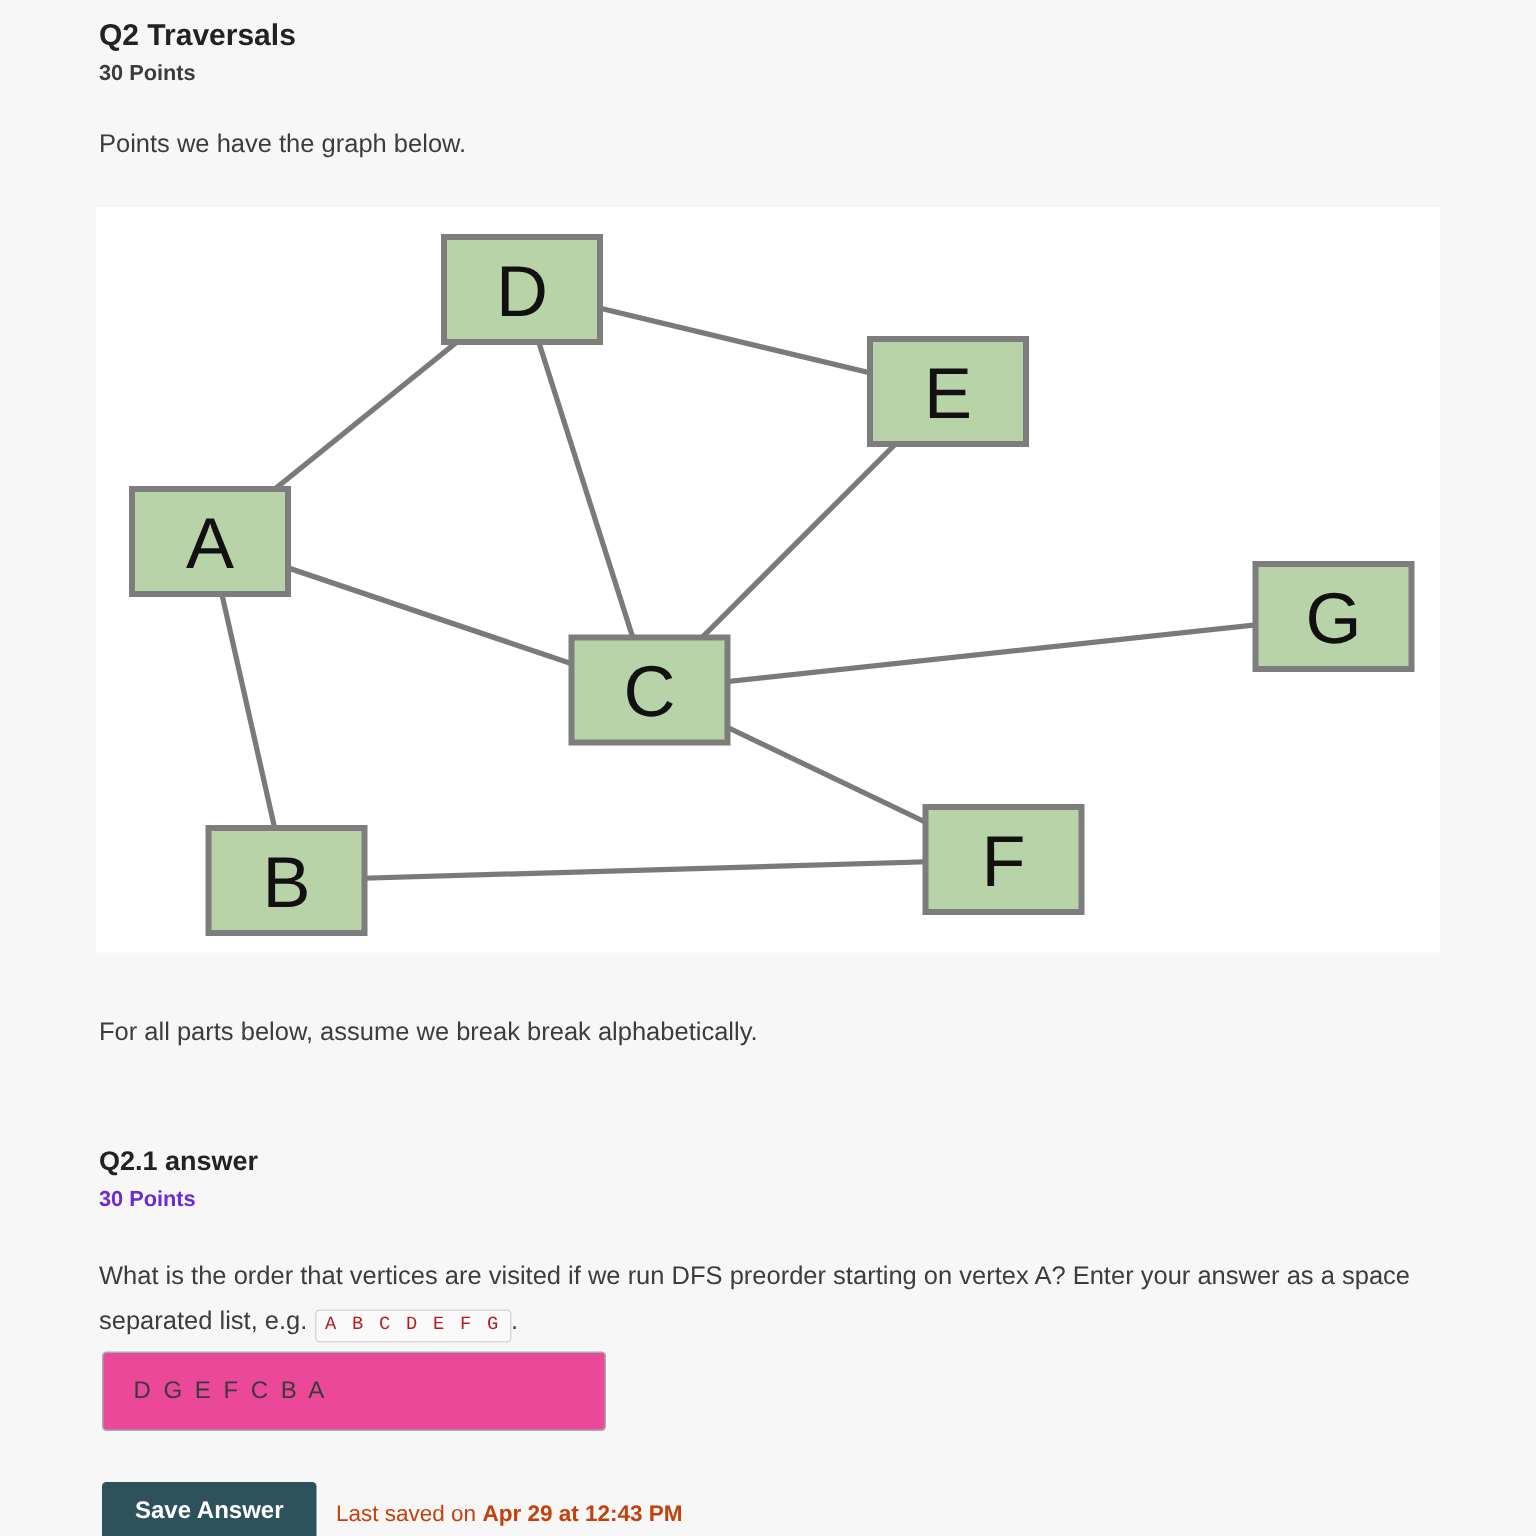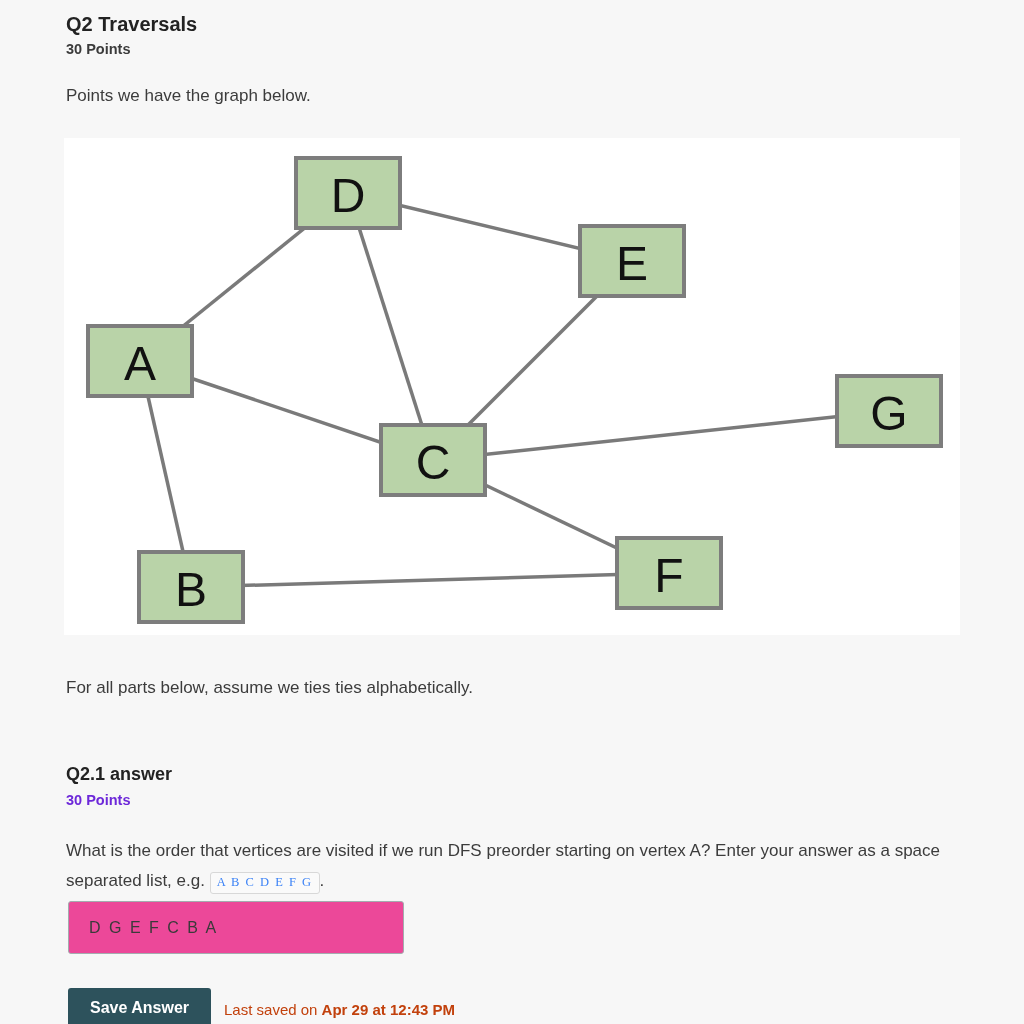--- a/index.html
+++ b/index.html
@@ -81,24 +81,24 @@
     position: absolute;
     left: 66px;
     top: 836px;
     width: 876px;
     font-size: 17px;
     line-height: 30px;
     color: #3c3c3c;
   }
   .code-chip {
     display: inline-block;
-    font-family: Liberation Serif, serif;
+    font-family: Liberation Mono, monospace;
     font-size: 12.5px;
     letter-spacing: 1.5px;
-    color: #3b82f6;
+    color: #b91c1c;
     background: #fafafa;
     border: 1px solid #d8d8d8;
     border-radius: 3px;
     padding: 1px 6px 2px 6px;
     line-height: 17px;
     vertical-align: baseline;
   }
   .answer-input {
     position: absolute;
     left: 68px;
@@ -188,21 +188,21 @@
           <rect x="553" y="400" width="104" height="70" fill="#b9d3a8" stroke="#7d7d7d" stroke-width="4"></rect>
           <text x="605" y="437" text-anchor="middle" dominant-baseline="central" fill="#111111" font-family="&quot;Liberation Sans&quot;, sans-serif" font-size="48">F</text>
         </g>
         <g>
           <rect x="773" y="238" width="104" height="70" fill="#b9d3a8" stroke="#7d7d7d" stroke-width="4"></rect>
           <text x="825" y="275" text-anchor="middle" dominant-baseline="central" fill="#111111" font-family="&quot;Liberation Sans&quot;, sans-serif" font-size="48">G</text>
         </g>
       </svg>
   </div>
 
-  <div class="tiebreak-note">For all parts below, assume we ties ties alphabetically.</div>
+  <div class="tiebreak-note">For all parts below, assume we break break alphabetically.</div>
 
   <h2 class="sub-title">Q2.1 answer</h2>
   <div class="sub-points">30 Points</div>
 
   <div class="question-text"><span>What is the order that vertices are visited if we run DFS preorder starting on vertex A? Enter your answer as a space separated list, e.g. </span><span class="code-chip">A B C D E F G</span><span>.</span></div>
 
   <input class="answer-input" type="text" value="D G E F C B A" style="">
 
   <div class="footer-row">
     <button class="save-button">Save Answer</button>

